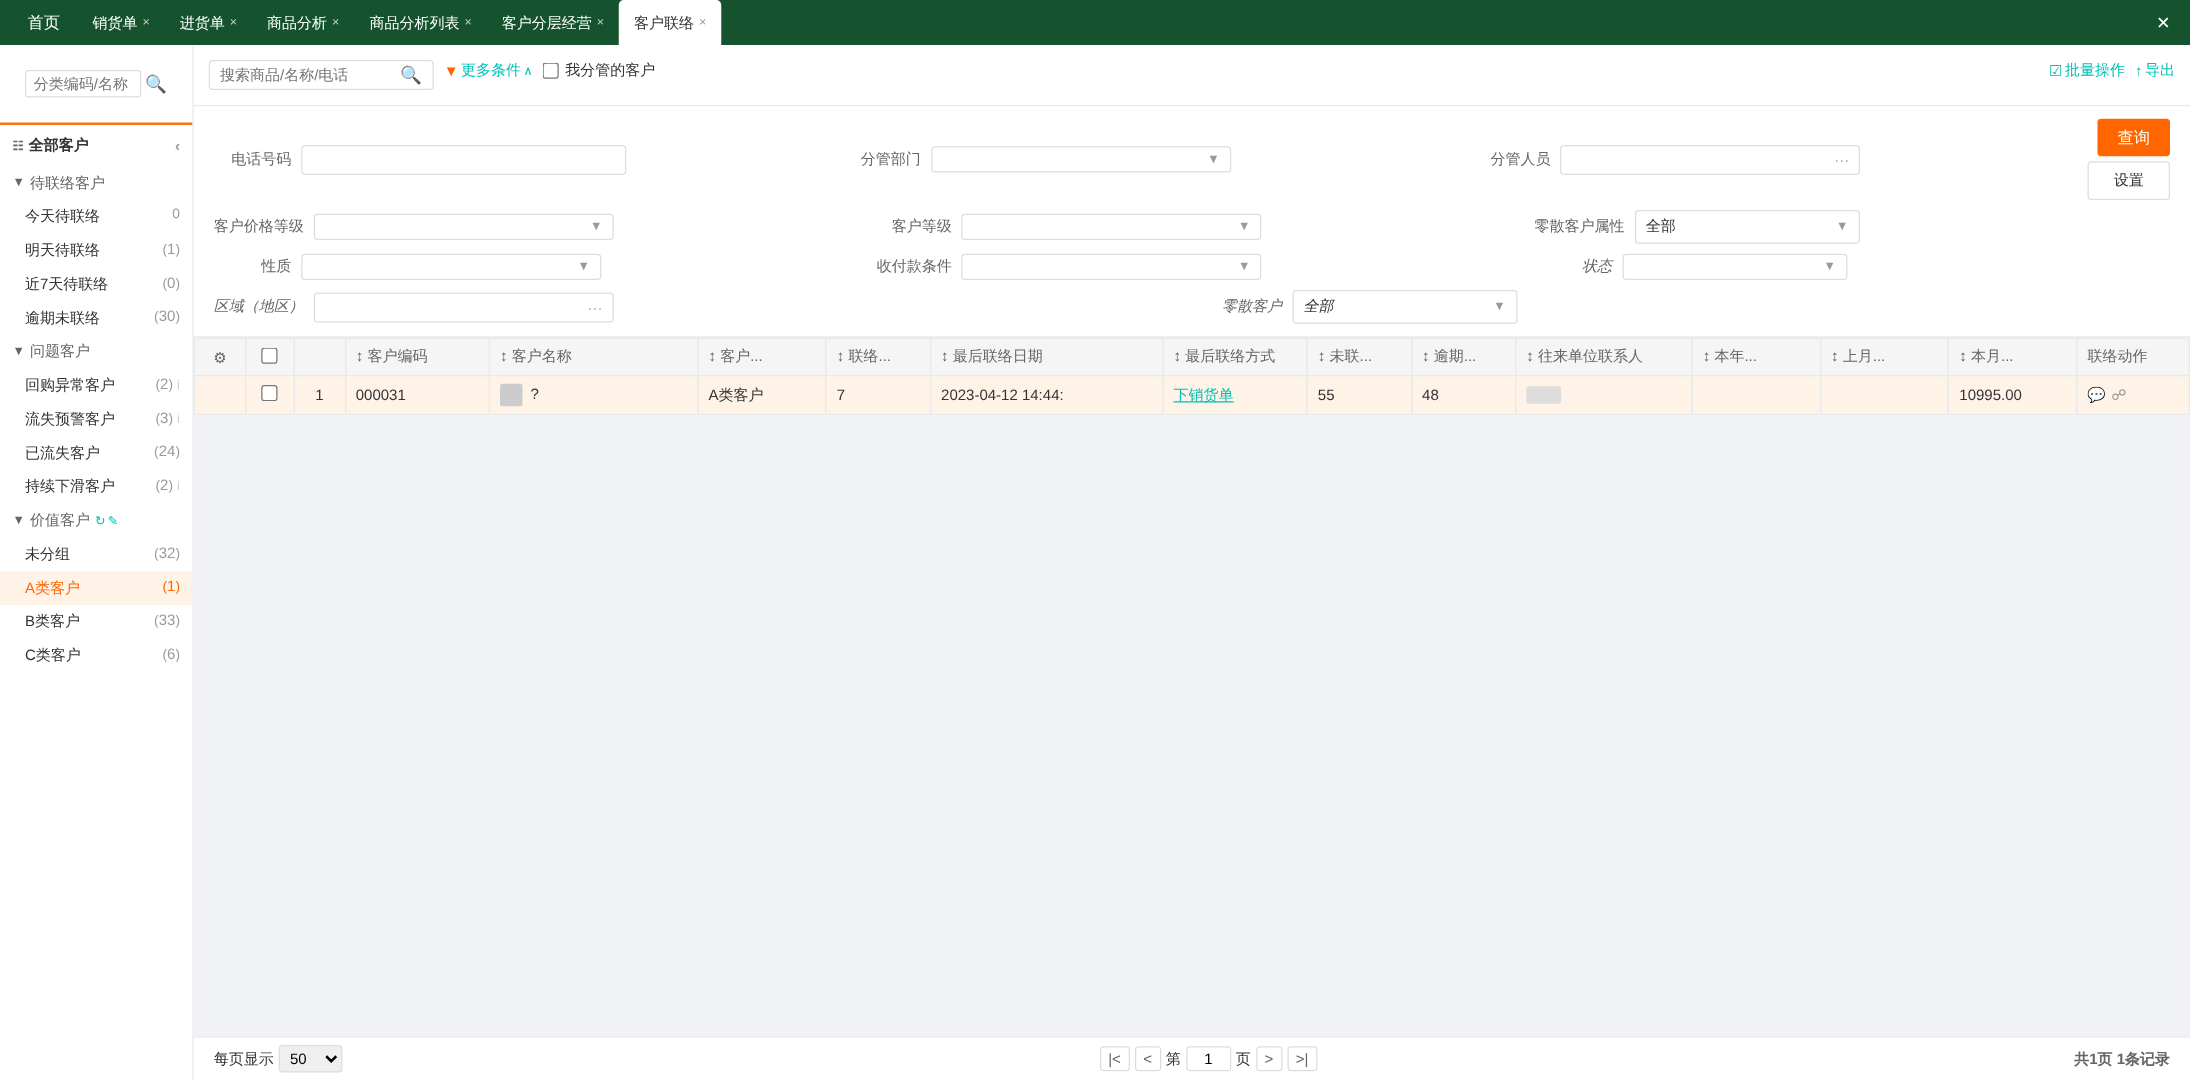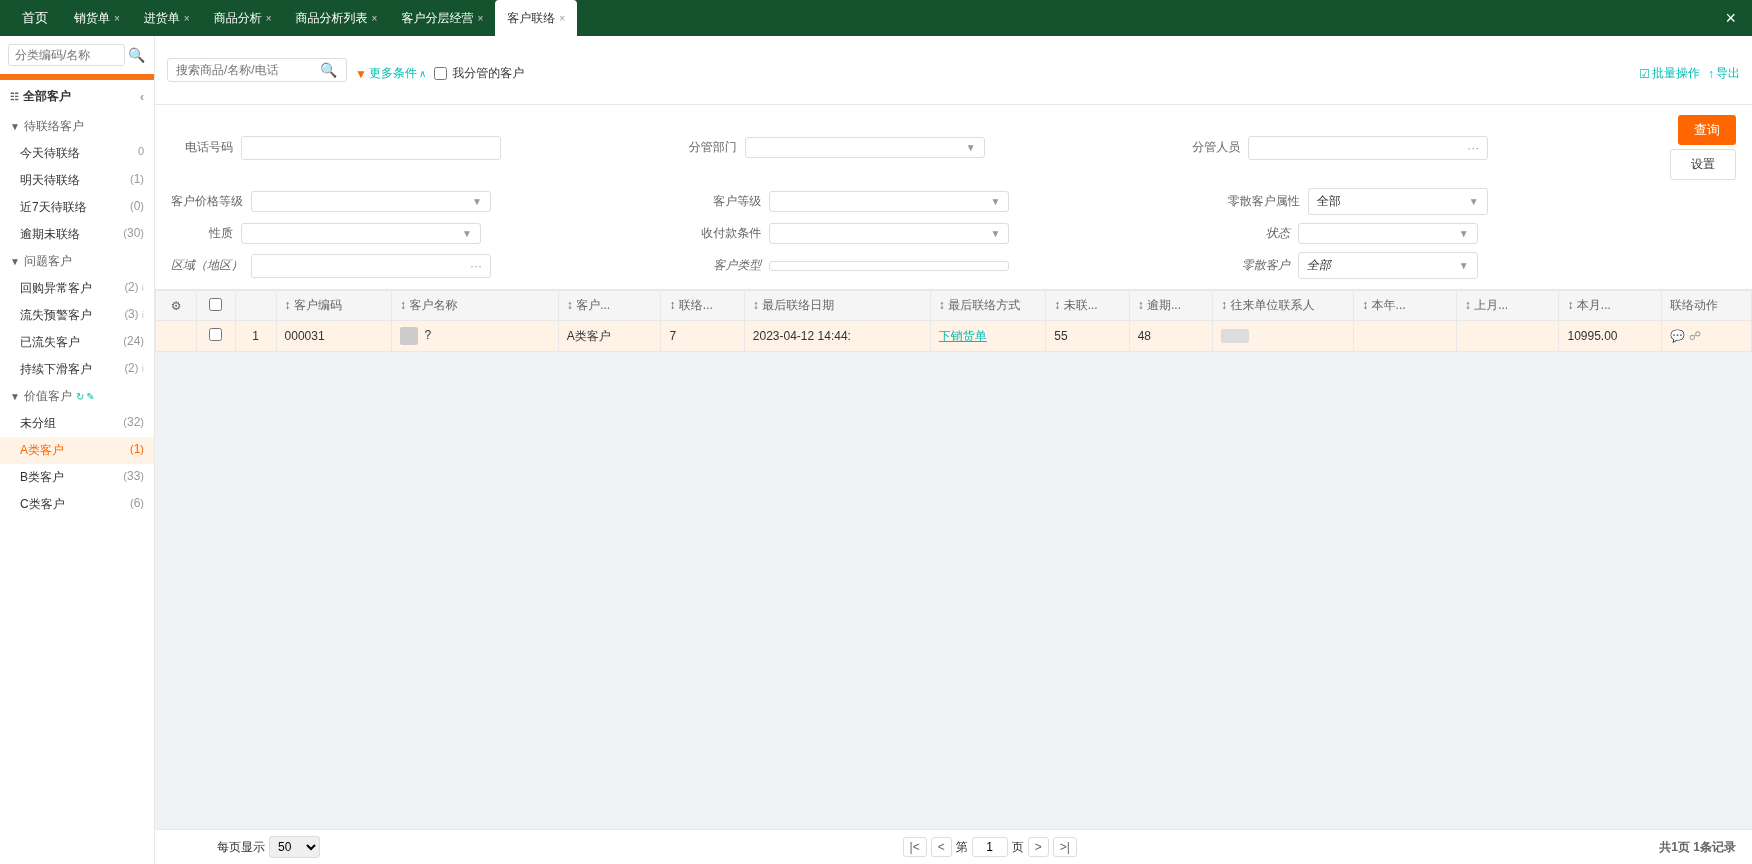--- a/index.html
+++ b/index.html
@@ -30,22 +30,22 @@
     .main-layout {
       display: flex; height: calc(864px - 36px);
     }
 
     
     .sidebar {
       width: 155px; background: white; border-right: 1px solid #e8e8e8;
       display: flex; flex-direction: column; overflow-y: auto; flex-shrink: 0;
     }
     .sidebar-search {
-      display: flex; align-items: center; padding: 8px;
-      border-bottom: 6px solid #f97316;
+      display: flex; align-items: center; padding: 20px;
+      border-bottom: 2px solid #f97316;
     }
     .sidebar-search input {
       border: 1px solid #ddd; border-radius: 3px; padding: 3px 6px;
       font-size: 12px; width: 100%; color: #999;
       outline: none;
     }
     .sidebar-search .search-icon { color: #00bfb3; margin-left: 4px; cursor: pointer; font-size: 14px; }
 
     .sidebar-section-header {
       display: flex; align-items: center; padding: 8px 10px;
@@ -69,22 +69,22 @@
     .sidebar-item .count { margin-left: auto; color: #999; font-size: 11px; }
     .sidebar-item .info-icon { margin-left: 3px; color: #ccc; font-size: 10px; }
 
     
     .content-area {
       flex: 1; display: flex; flex-direction: column; overflow: hidden;
     }
 
     
     .filter-bar {
-      background: white; padding: 22px 12px; border-bottom: 1px solid #e8e8e8;
-      display: flex; align-items: flex-end; gap: 8px;
+      background: white; padding: 12px 12px; border-bottom: 1px solid #e8e8e8;
+      display: flex; align-items: flex-start; gap: 8px;
     }
     .filter-search {
       display: flex; align-items: center; border: 1px solid #ddd;
       border-radius: 3px; padding: 3px 8px; width: 180px;
     }
     .filter-search input { border: none; outline: none; font-size: 12px; width: 100%; color: #999; }
     .filter-search .s-icon { color: #00bfb3; font-size: 14px; cursor: pointer; }
     .more-filters {
       color: #00bfb3; cursor: pointer; display: flex; align-items: center; gap: 2px;
     }
@@ -146,21 +146,21 @@
     .num-col { width: 30px; text-align: center; }
     .settings-col { width: 30px; text-align: center; }
     .link-text { color: #00bfb3; cursor: pointer; text-decoration: underline; }
     .action-icons { display: flex; gap: 4px; color: #999; cursor: pointer; }
 
     
     .table-footer {
       background: white; border-top: 1px solid #e8e8e8;
       padding: 6px 16px; display: flex; align-items: center; justify-content: space-between;
     }
-    .page-size-selector { display: flex; align-items: center; gap: 4px; color: #333; margin-left: 46px; }
+    .page-size-selector { display: flex; align-items: center; gap: 4px; color: #333; }
     .page-size-selector select { border: 1px solid #ddd; padding: 2px 4px; border-radius: 3px; outline: none; }
     .pagination { display: flex; align-items: center; gap: 4px; color: #333; }
     .pagination button {
       background: none; border: 1px solid #ddd; border-radius: 3px;
       padding: 2px 6px; cursor: pointer; font-size: 12px; color: #666;
     }
     .pagination .page-input {
       border: 1px solid #ddd; border-radius: 3px; padding: 2px 4px;
       width: 36px; text-align: center; outline: none; font-size: 12px;
     }
@@ -391,27 +391,20 @@
           </div>
         </div>
       </div>
 
       <div class="filter-row" style="margin-bottom:0;">
         <div class="filter-field">
           <span class="filter-label">区域（地区）</span>
           <div class="filter-select" style="width:240px;flex:none;">
             <span></span>
             <span class="dots">···</span>
-          </div>
-        </div>
-        <div class="filter-field" style="margin-left:20px;">
-          <span class="filter-label">客户类型</span>
-          <div class="filter-select" style="width:240px;flex:none;">
-            <span></span>
-            <span></span>
           </div>
         </div>
         <div class="filter-field" style="margin-left:20px;">
           <span class="filter-label">零散客户</span>
           <div class="filter-select" style="width:180px;flex:none;">
             <span>全部</span>
             <span class="arrow">▼</span>
           </div>
         </div>
       </div>

